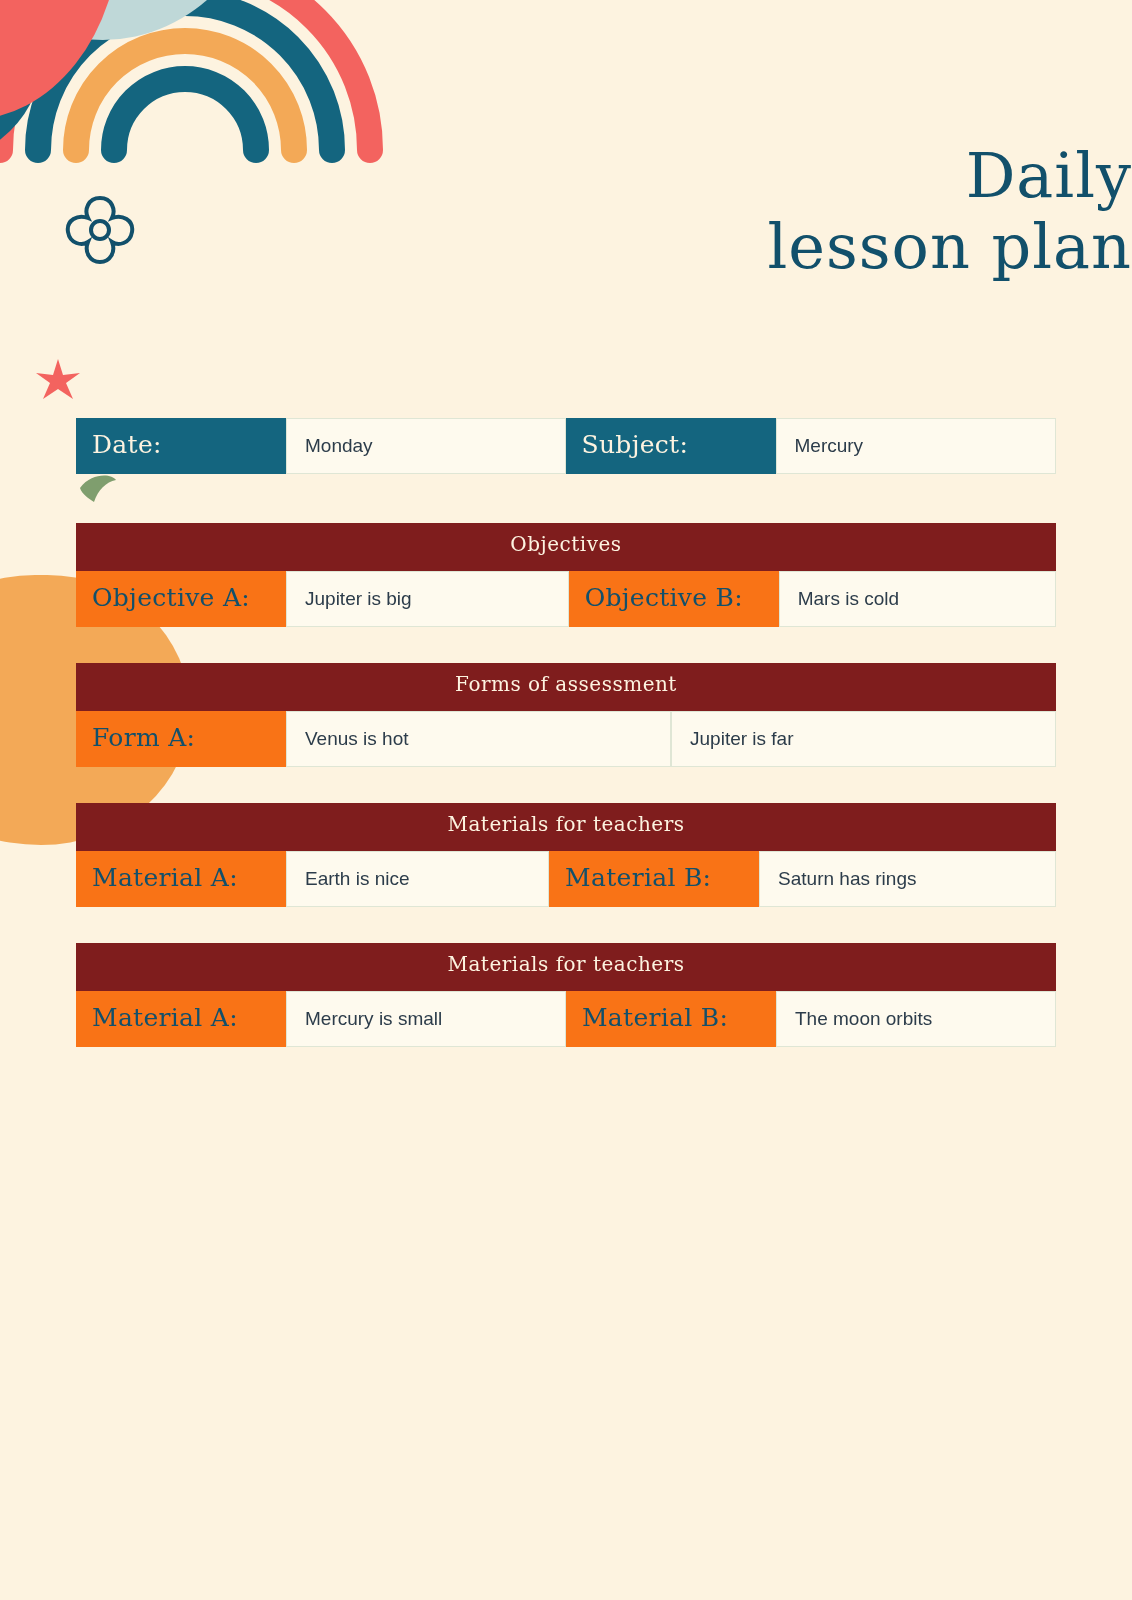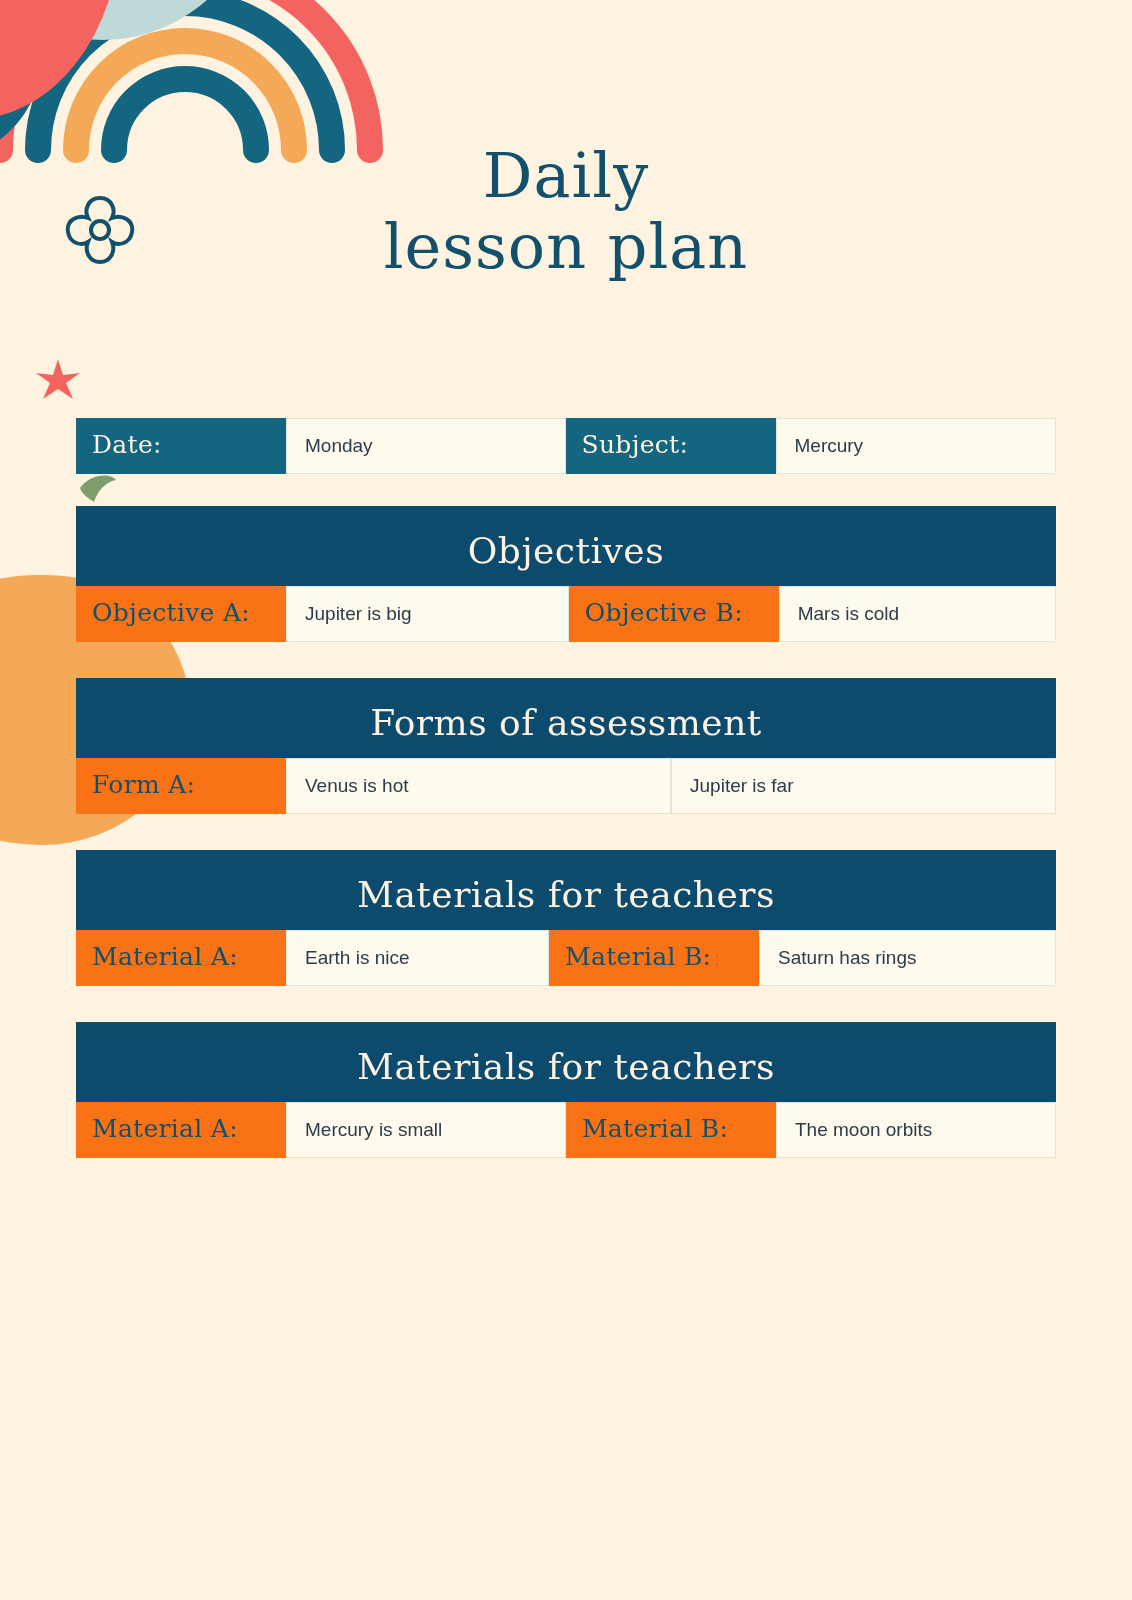--- a/index.html
+++ b/index.html
@@ -43,21 +43,21 @@
     width: 330px; height: 400px; background: #f3635f;
     border-radius: 50% 50% 46% 54% / 48% 52% 48% 52%;
   }
 
   
   .page { position: relative; width: 100%; height: 100%; }
 
   .title {
     position: absolute;
     top: 140px; left: 0; right: 0;
-    text-align: center;
+    text-align: right;
     font-family: "DejaVu Serif", serif;
     color: #12506b;
     font-size: 62px;
     line-height: 1.15;
     letter-spacing: 1px;
   }
   .title span { display: block; }
 
   .sheet {
     position: absolute;
@@ -65,26 +65,26 @@
     top: 418px;
   }
 
   .row {
     display: flex;
     align-items: stretch;
   }
   .block { margin-bottom: 36px; }
 
   .band {
-    background: #0c4a6e;
+    background: #7f1d1d;
     color: #fdf3e0;
     text-align: center;
     font-family: "DejaVu Serif", serif;
-    font-size: 36px;
-    padding: 24px 0 15px;
+    font-size: 20px;
+    padding: 9px 0 15px;
     letter-spacing: .5px;
   }
 
   .cell-label {
     width: 210px;
     flex: 0 0 210px;
     font-family: "DejaVu Serif", serif;
     font-size: 25px;
     padding: 12px 0 14px 16px;
     color: #12506b;
@@ -97,21 +97,21 @@
     flex: 1 1 auto;
     background: #fefaee;
     border: 1px solid #dfe6d5;
     font-size: 19px;
     color: #2c3c4a;
     padding: 16px 0 16px 18px;
     display: flex;
     align-items: center;
   }
 
-  .topbar { margin-bottom: 32px; border-radius: 11px; }
+  .topbar { margin-bottom: 49px; border-radius: 11px; }
 </style>
 </head>
 <body>
 
 <div class="page">
 
   <div class="deco">
 
     <svg class="rainbow" viewBox="0 0 400 330">
       <g fill="none" stroke-linecap="round">

